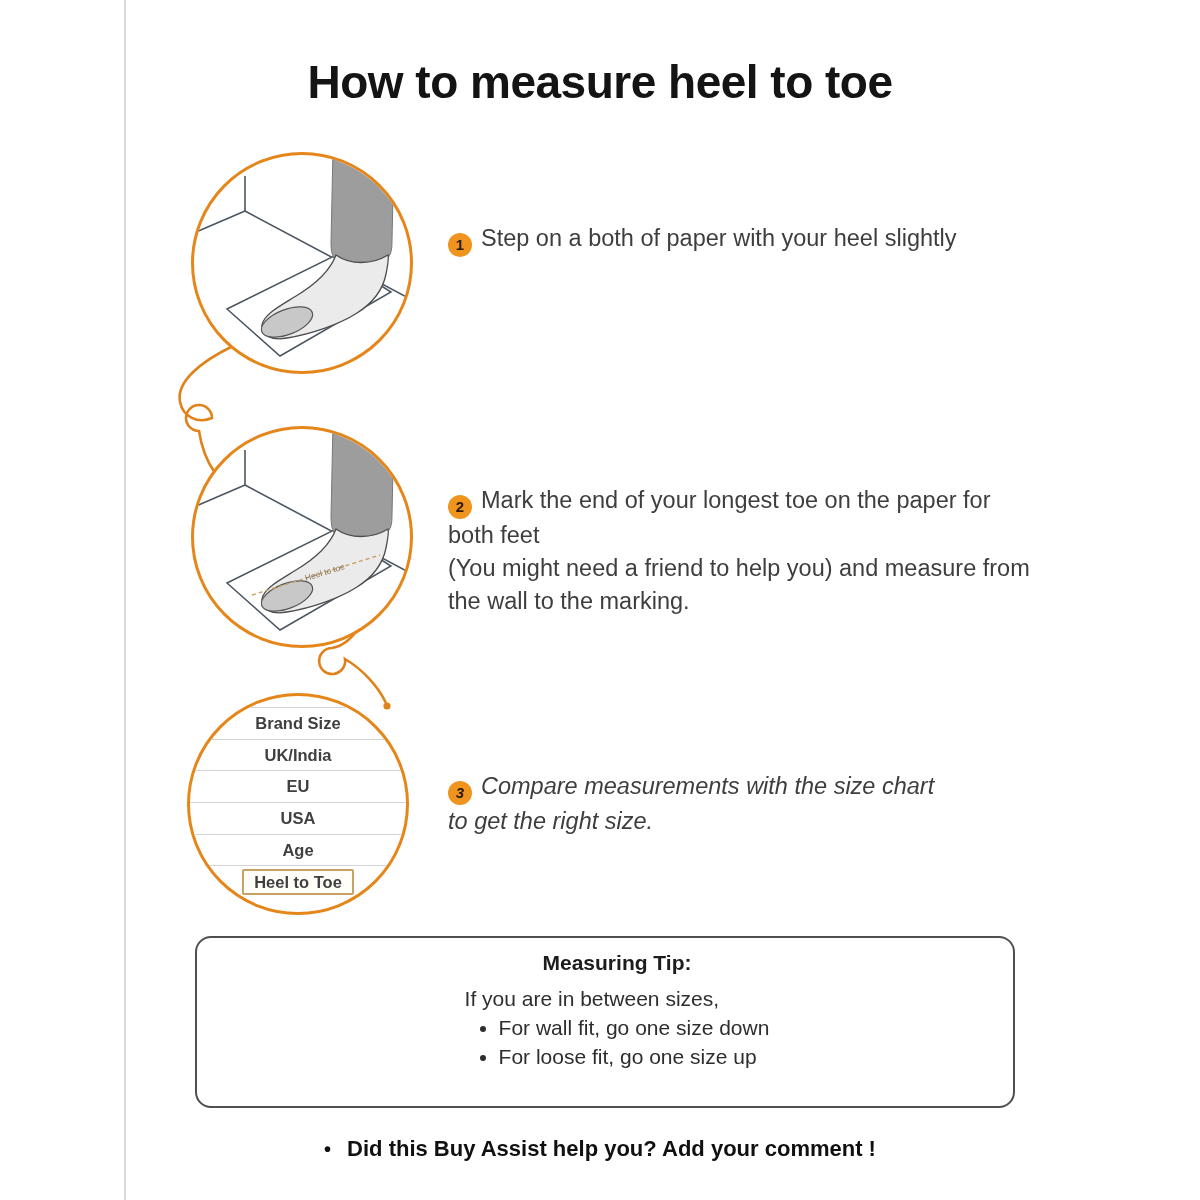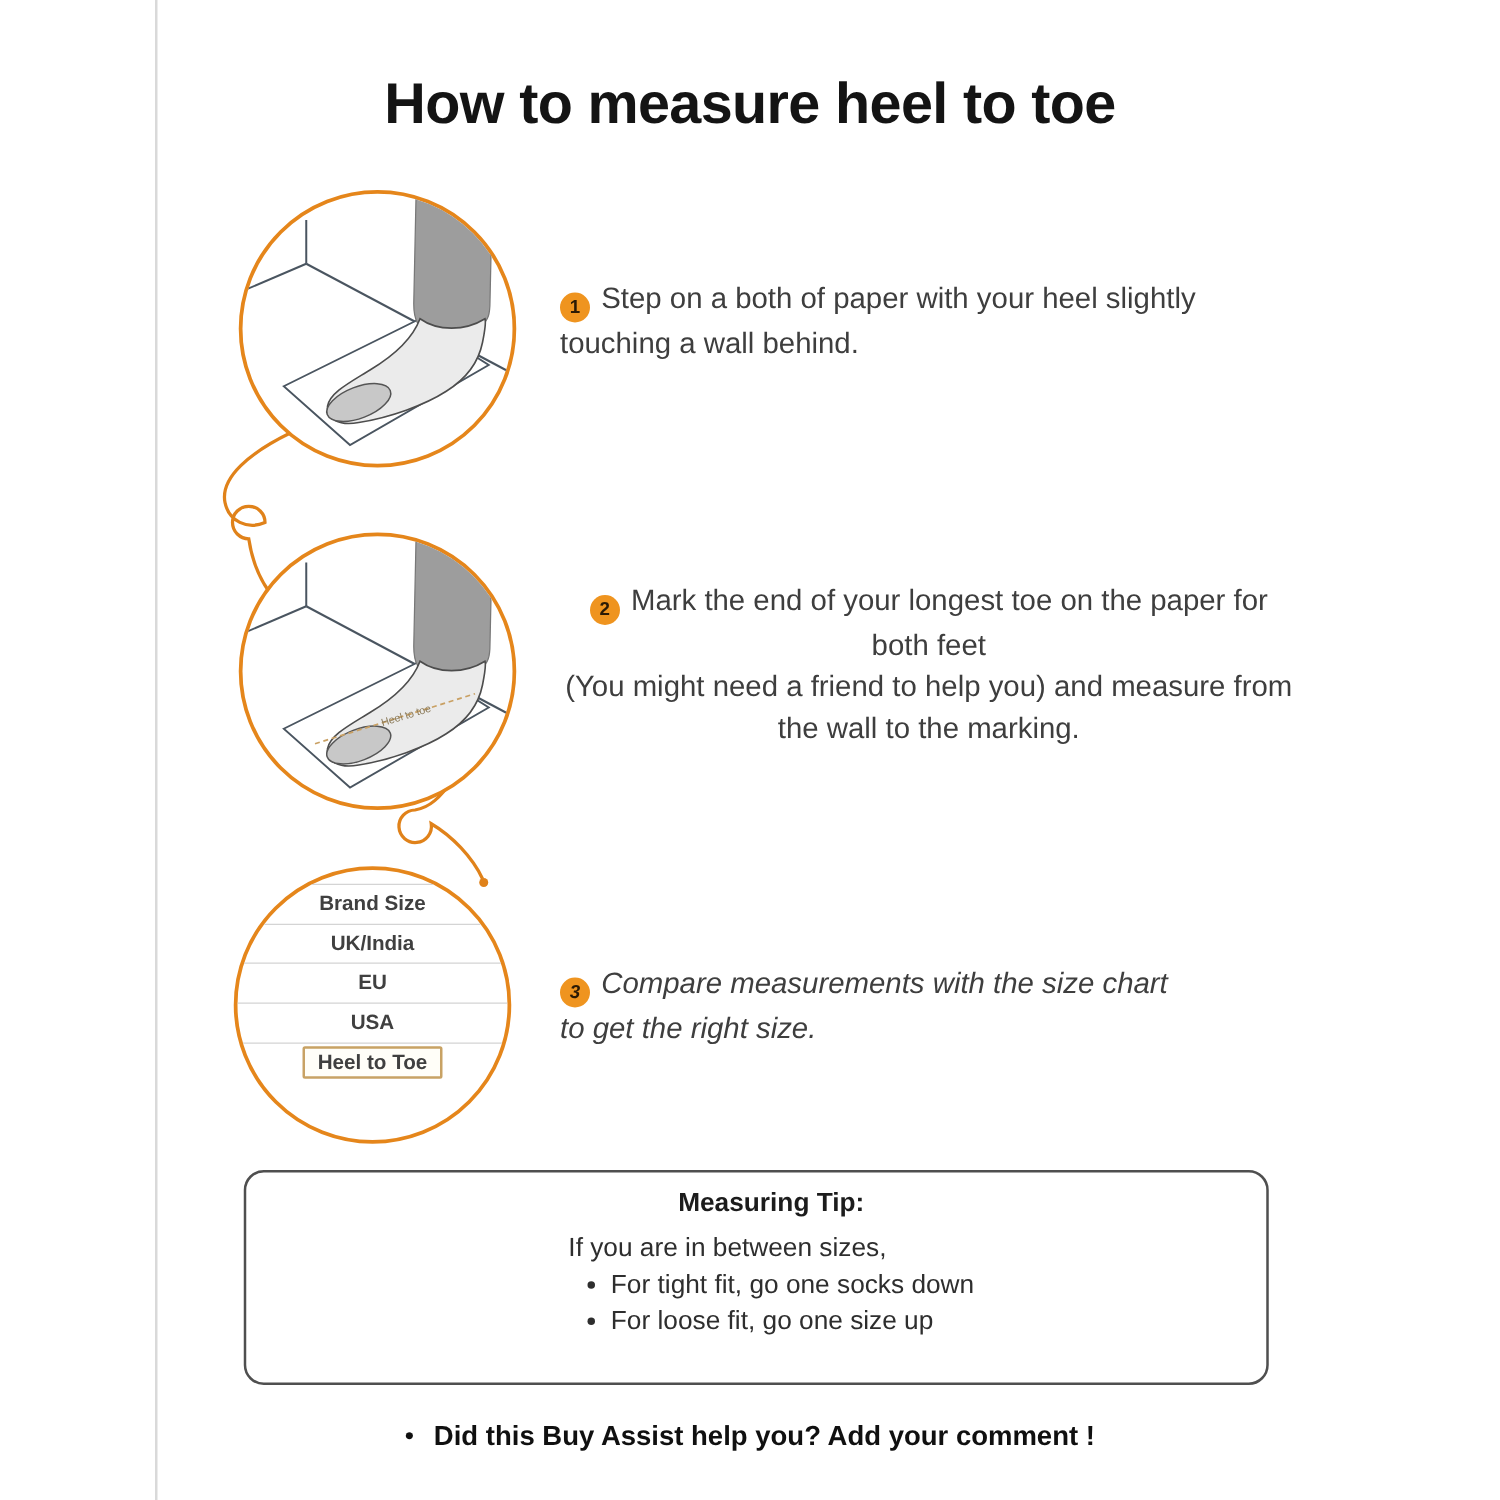--- a/index.html
+++ b/index.html
@@ -20,21 +20,21 @@
     border:3px solid #e5861b; background:#ffffff; overflow:hidden;
   }
   .circle svg { position:absolute; left:0; top:0; }
   #circle-1 { left:191px; top:152px; }
   #circle-2 { left:191px; top:426px; }
   #circle-3 { left:187px; top:693px; }
 
   #connectors { position:absolute; left:0; top:0; pointer-events:none; }
 
   .step { position:absolute; left:448px; width:590px; font-size:23.5px; line-height:33px; color:#3e3e3e; }
-  #step-1 { top:222px; } #step-2 { top:464px;text-align:center; } #step-3 { top:770px;font-style:italic; }
+  #step-1 { top:222px; } #step-2 { top:484px; } #step-3 { top:770px;font-style:italic; }
   .badge {
     display:inline-flex; width:24px; height:24px; border-radius:50%;
     background:#ef941f; color:#2b1a05; font-size:15px; font-weight:700;
     align-items:center; justify-content:center; margin-right:9px; vertical-align:-4px;
   }
 
   .chart-rows { position:absolute; left:0; right:0; top:11px; }
   .chart-row {
     height:31.7px; border-top:1.5px solid #d4d4d4; display:flex;
     align-items:center; justify-content:center;
@@ -113,48 +113,48 @@
       <text x="112" y="152" font-size="8.5" fill="#8a7a5a" transform="rotate(-17 112 152)">Heel to toe</text>
     </svg>
   </div>
 
   <div class="circle" id="circle-3">
     <div class="chart-rows">
       <div class="chart-row">Brand Size</div>
       <div class="chart-row">UK/India</div>
       <div class="chart-row">EU</div>
       <div class="chart-row">USA</div>
+      <div class="chart-row">Age</div>
       <div class="chart-row">
         <span class="chart-chip">Heel to Toe</span>
       </div>
     </div>
   </div>
 
   <div class="step" id="step-1">
     <span class="badge">1</span><span>Step on a both of paper with your heel slightly</span>
-    <div>touching a wall behind.</div>
   </div>
 
   <div class="step" id="step-2">
     <span class="badge">2</span><span>Mark the end of your longest toe on the paper for both feet</span>
     <div>(You might need a friend to help you) and measure from</div>
     <div>the wall to the marking.</div>
   </div>
 
   <div class="step" id="step-3">
     <span class="badge">3</span><span>Compare measurements with the size chart</span>
     <div>to get the right size.</div>
   </div>
 
   <div class="tip-box">
     <div class="tip-title">Measuring Tip:</div>
     <div class="tip-block">
       <div>If you are in between sizes,</div>
       <ul>
-        <li>For tight fit, go one socks down</li>
+        <li>For wall fit, go one size down</li>
         <li>For loose fit, go one size up</li>
       </ul>
     </div>
   </div>
 
   <div class="footer">
     <span class="dot">•</span>
     <span>Did this Buy Assist help you? Add your comment !</span>
   </div>
 

